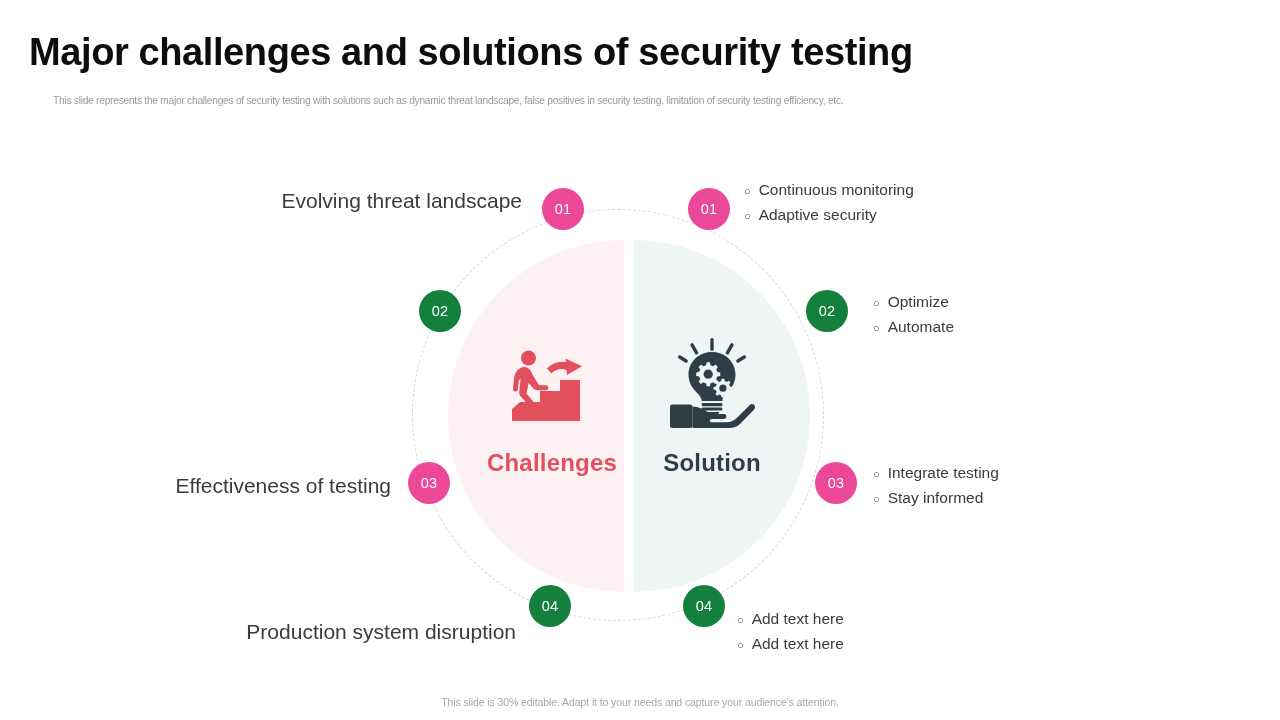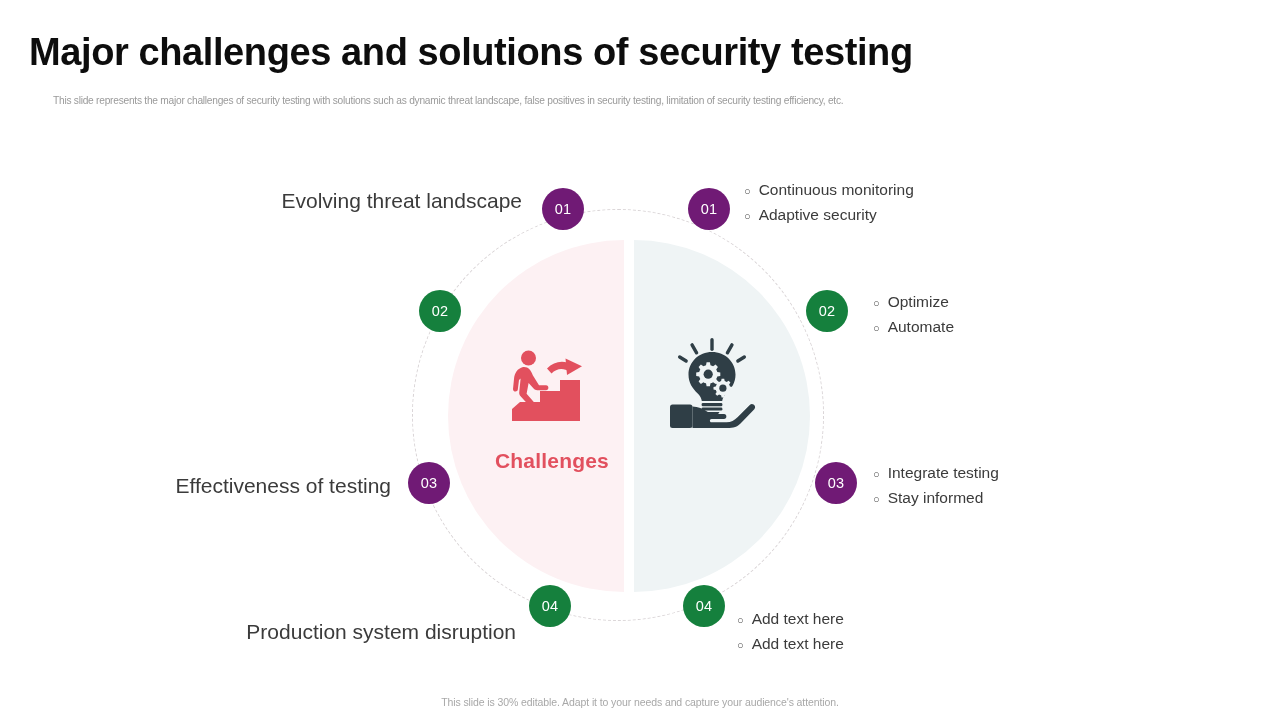--- a/index.html
+++ b/index.html
@@ -81,21 +81,21 @@
   .center-icon {
     position: absolute;
     width: 100px;
     height: 90px;
   }
   .icon-challenges { left: 502px; top: 345px; }
   .icon-solution   { left: 662px; top: 338px; }
 
   .center-label {
     position: absolute;
-    font-size: 21px;
+    font-size: 24px;
     font-weight: bold;
     letter-spacing: 0.2px;
     text-align: center;
     width: 200px;
   }
   .label-challenges {
     left: 452px;
     top: 449px;
     color: #e2505e;
   }
@@ -111,21 +111,21 @@
     width: 42px;
     height: 42px;
     border-radius: 50%;
     display: flex;
     align-items: center;
     justify-content: center;
     color: #ffffff;
     font-size: 14.5px;
     letter-spacing: 0.3px;
   }
-  .badge.red  { background: #701a75; }
+  .badge.red  { background: #ec4899; }
   .badge.dark { background: #15803d; }
 
   
   .side-label {
     position: absolute;
     font-size: 21px;
     color: #3b3b3b;
     white-space: nowrap;
   }
   .side-label.left  { text-align: right; }
@@ -209,20 +209,21 @@
         </g>
 
         <path d="M30.5 68.5 C36 68.5 41 70.8 45 73.5 C47.4 75.1 50 76 53 76 L62 76 C65.2 76 65.2 81 62 81 L49.5 81 C47.4 81 47.4 84.3 49.5 84.3 L64.5 84.3 C69 84.3 72.5 82.3 75.5 79.2 L88 66.8 C90.6 64.2 95 68.4 92.3 71.2 L78.5 85.4 C74 90 69 90 63.5 90 L30.5 90 Z"></path>
         <rect x="8" y="66.5" width="22.5" height="23.5" rx="2.5"></rect>
       </g>
     </svg>
   </div>
 
   <div class="center-label label-challenges">Challenges</div>
 
+  <div class="center-label label-solution">Solution</div>
 
   <div class="badge red" style="left:542px; top:188px;">01</div>
   <div class="badge dark" style="left:419px; top:290px;">02</div>
   <div class="badge red" style="left:408px; top:462px;">03</div>
   <div class="badge dark" style="left:529px; top:585px;">04</div>
 
   <div class="side-label left" style="left:132px; top:189px; width:390px;">Evolving threat landscape</div>
   <div class="side-label left" style="left:15px; top:474px; width:376px;">Effectiveness of testing</div>
   <div class="side-label left" style="left:100px; top:620px; width:416px;">Production system disruption</div>
 

